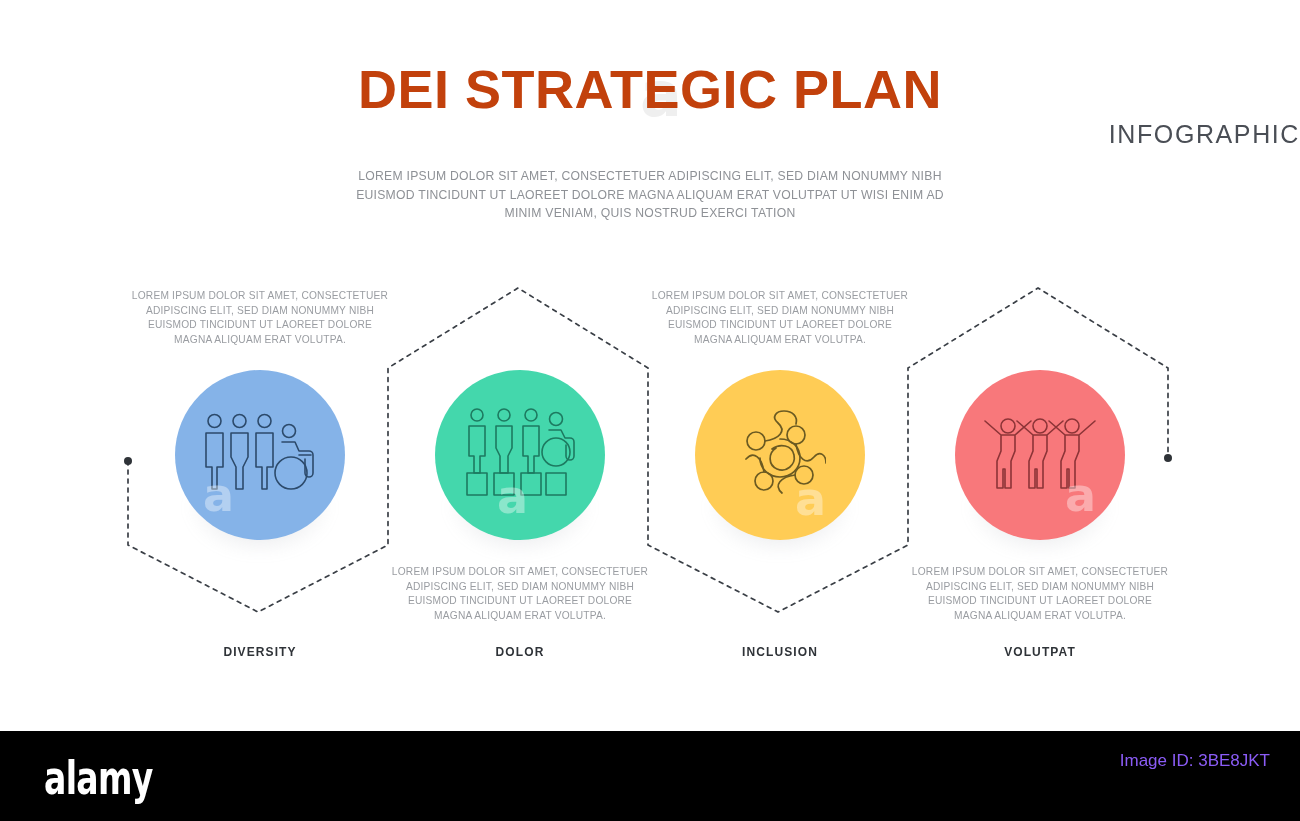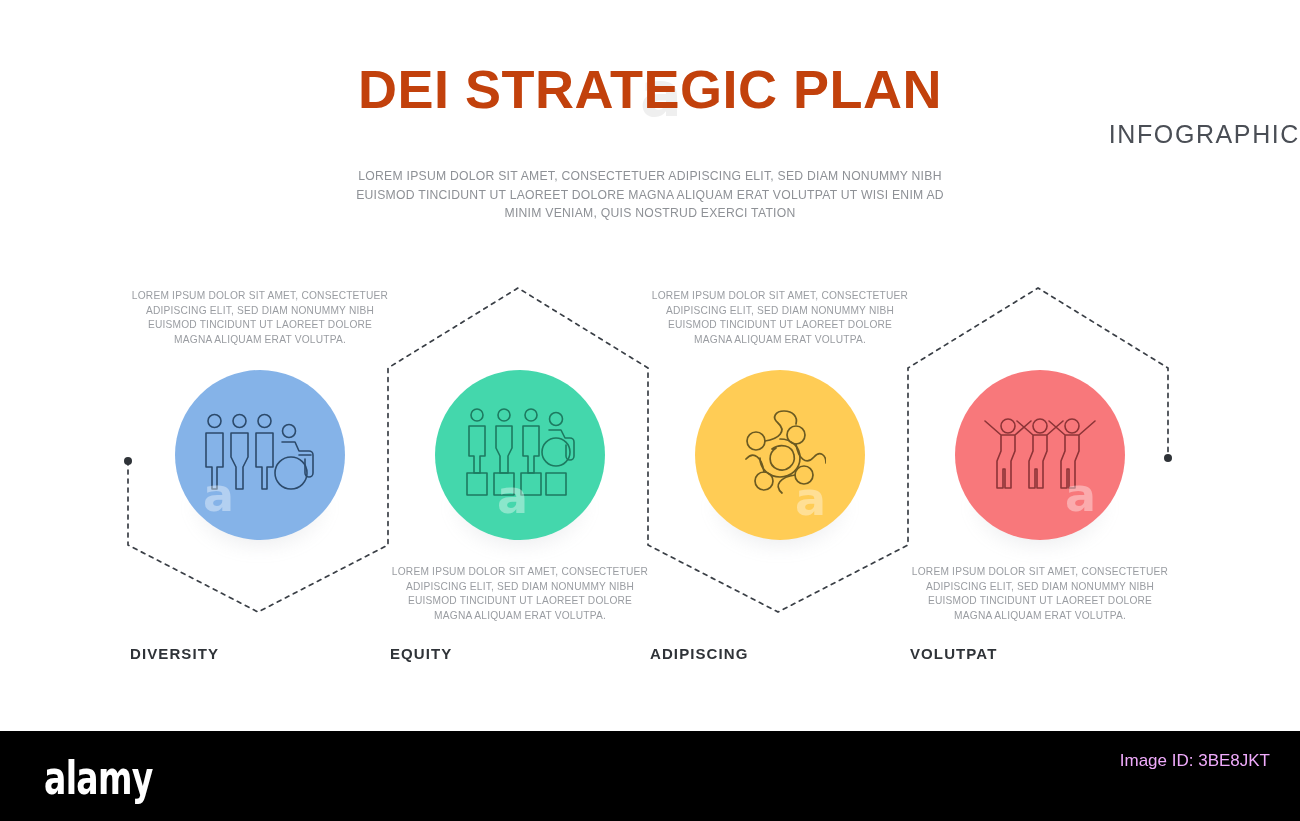--- a/index.html
+++ b/index.html
@@ -97,22 +97,22 @@
     left: 0; top: 0;
     width: 170px; height: 170px;
     border-radius: 50%;
     z-index: 1;
     display: flex; align-items: center; justify-content: center;
   }
   .circle svg { display: block; }
   .label {
     position: absolute;
     left: 0; top: 645px; width: 260px;
-    text-align: left;
-    font-size: 15px; font-weight: 700;
+    text-align: center;
+    font-size: 12px; font-weight: 700;
     letter-spacing: 1.1px;
     color: #2f3338;
   }
   .wm-a {
     position: absolute;
     font-family: "DejaVu Sans", sans-serif;
     font-weight: 700;
     color: rgba(255,255,255,0.38);
     z-index: 2;
     pointer-events: none;
@@ -133,21 +133,21 @@
     font-size: 46px; font-weight: 700;
     color: #ffffff;
     letter-spacing: -1px;
     transform: scaleX(0.72);
     transform-origin: left center;
   }
   .footer-id {
     position: absolute;
     right: 30px; top: 20px;
     font-size: 17px; font-weight: 400;
-    color: #f0abfc;
+    color: #8b5cf6;
     text-align: left;
   }
   .footer-url {
     position: absolute;
     right: 30px; top: 46px;
     font-size: 22px; font-weight: 700;
     color: #ffffff;
     text-align: right;
   }
 </style>
@@ -223,21 +223,21 @@
 
             <circle cx="92" cy="14" r="6.5"></circle>
             <path d="M85,25 h12 l4,8 h5 a4,4 0 0 1 4,4 v14 a4,4 0 0 1 -8,0 v-11"></path>
             <circle cx="92" cy="47" r="14"></circle>
             <rect x="82" y="68" width="20" height="22"></rect>
           </g>
         </svg>
       </div>
       <div class="wm-a" style="left:62px; top:100px; font-size:46px;">a</div>
     </div>
-    <div class="label">EQUITY</div>
+    <div class="label">DOLOR</div>
   </div>
 
   <div class="col" style="left:650px; top:0;">
     <div class="desc" style="top:289px;">LOREM IPSUM DOLOR SIT AMET, CONSECTETUER ADIPISCING ELIT, SED DIAM NONUMMY NIBH EUISMOD TINCIDUNT UT LAOREET DOLORE MAGNA ALIQUAM ERAT VOLUTPA.</div>
     <div class="circle-wrap">
       <div class="shadow"></div>
       <div class="circle" style="background:#ffcc55;">
         <svg width="92" height="92" viewBox="0 0 92 92">
           <g fill="none" stroke="#6b5a22" stroke-width="1.7" stroke-linejoin="round" stroke-linecap="round">
 
@@ -251,21 +251,21 @@
             <path d="M61,66 c-14,2 -22,10 -13,18"></path>
             <path d="M30,63 c-2,-14 -10,-22 -18,-13"></path>
 
             <path d="M38,40 c8,-6 20,-4 22,6 c2,10 -8,18 -17,14 c-9,-4 -9,-16 -1,-21"></path>
             <path d="M46,30 c12,0 20,8 20,19 c0,11 -9,19 -20,19 c-11,0 -20,-8 -20,-19"></path>
           </g>
         </svg>
       </div>
       <div class="wm-a" style="left:100px; top:102px; font-size:46px;">a</div>
     </div>
-    <div class="label">ADIPISCING</div>
+    <div class="label">INCLUSION</div>
   </div>
 
   <div class="col" style="left:910px; top:0;">
     <div class="desc" style="top:565px;">LOREM IPSUM DOLOR SIT AMET, CONSECTETUER ADIPISCING ELIT, SED DIAM NONUMMY NIBH EUISMOD TINCIDUNT UT LAOREET DOLORE MAGNA ALIQUAM ERAT VOLUTPA.</div>
     <div class="circle-wrap">
       <div class="shadow"></div>
       <div class="circle" style="background:#f8787b;">
         <svg width="116" height="78" viewBox="0 0 116 78">
           <g fill="none" stroke="#8c3437" stroke-width="1.6" stroke-linejoin="round" stroke-linecap="round">
 

